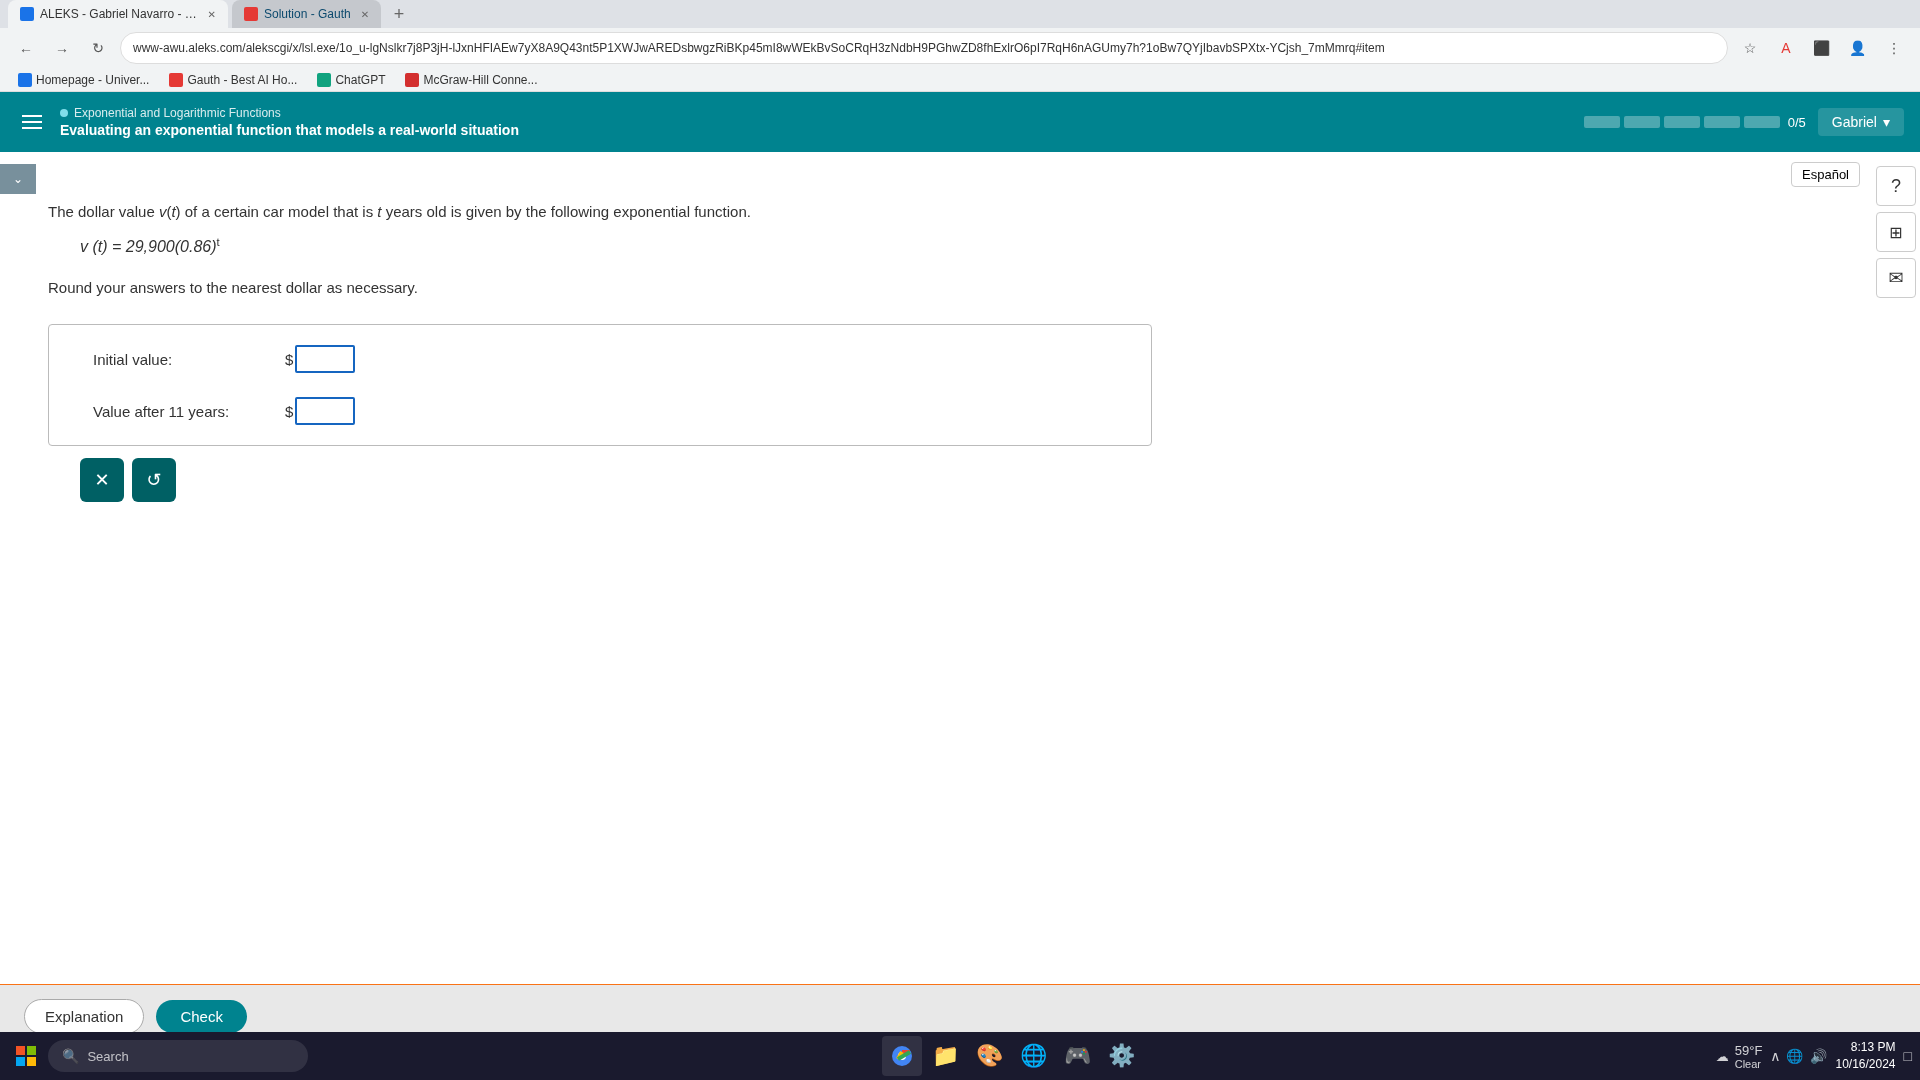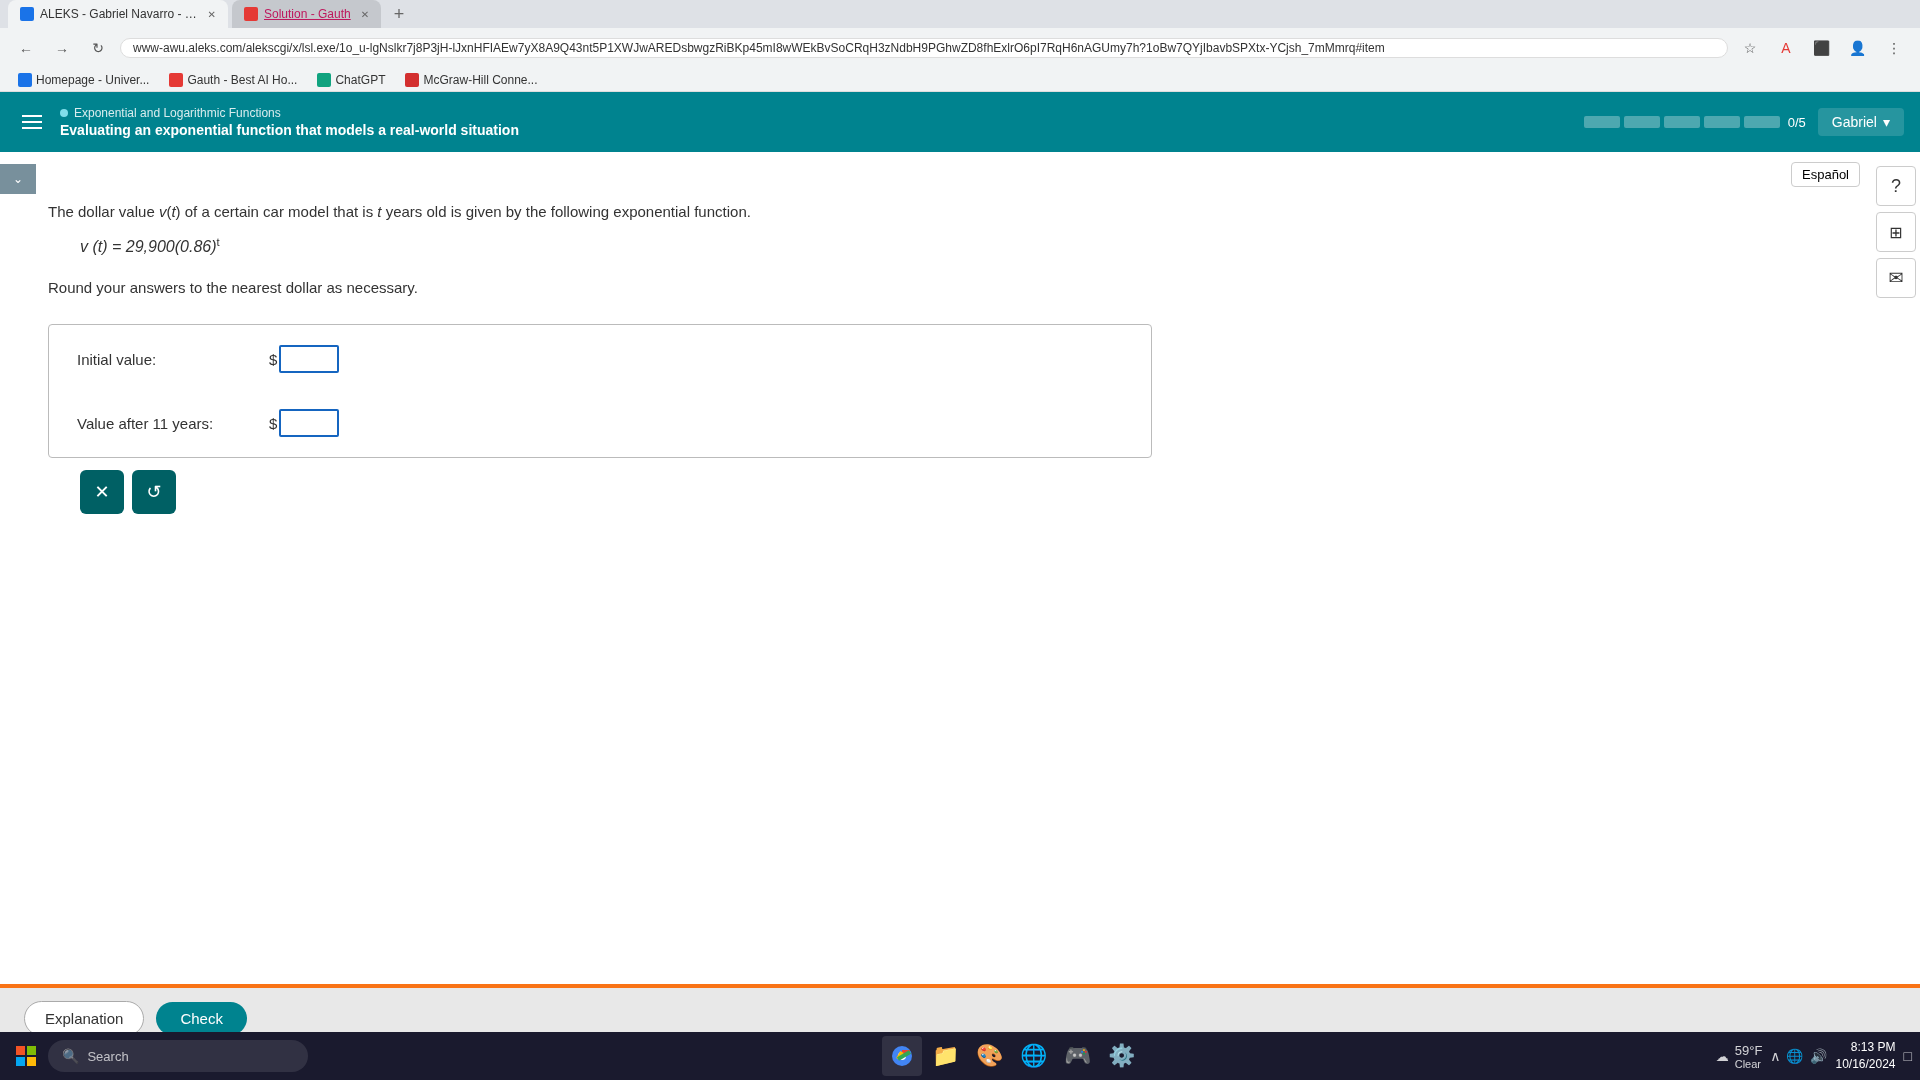--- a/index.html
+++ b/index.html
@@ -12,21 +12,21 @@
     .tab.active { background: #f1f3f4; }
     .tab.inactive { background: #c5c8cd; color: #555; }
     .tab-favicon { width: 14px; height: 14px; border-radius: 2px; flex-shrink: 0; }
     .tab-favicon.aleks { background: #1a73e8; }
     .tab-favicon.gauth { background: #e53935; }
     .tab-close { margin-left: 4px; color: #666; font-size: 10px; cursor: pointer; }
     .tab-new { width: 28px; height: 28px; display: flex; align-items: center; justify-content: center; color: #666; font-size: 18px; cursor: pointer; }
 
     .browser-address-bar { height: 56px; display: flex; align-items: center; padding: 0 12px; gap: 8px; background: #f1f3f4; }
     .nav-btn { width: 28px; height: 28px; border-radius: 50%; display: flex; align-items: center; justify-content: center; cursor: pointer; color: #555; font-size: 14px; border: none; background: none; }
-    .address-bar { flex: 1; height: 20px; background: white; border-radius: 16px; display: flex; align-items: center; padding: 0 12px; font-size: 12px; color: #333; border: 1px solid #ddd; }
+    .address-bar { flex: 1; height: 32px; background: white; border-radius: 16px; display: flex; align-items: center; padding: 0 12px; font-size: 12px; color: #333; border: 1px solid #ddd; }
     .address-text { flex: 1; overflow: hidden; white-space: nowrap; text-overflow: ellipsis; font-size: 12px; color: #333; }
     .bookmarks-bar { height: 32px; background: #f1f3f4; display: flex; align-items: center; padding: 0 12px; gap: 8px; border-bottom: 1px solid #ddd; }
     .bookmark-item { display: flex; align-items: center; gap: 4px; font-size: 12px; color: #333; cursor: pointer; padding: 2px 6px; border-radius: 4px; }
     .bm-icon { width: 14px; height: 14px; border-radius: 2px; flex-shrink: 0; }
 
     
     .aleks-app { width: 1920px; height: 988px; display: flex; flex-direction: column; background: #cfd8dc; }
 
     
     .aleks-header { background: #00838f; height: 60px; display: flex; align-items: center; padding: 0 16px; gap: 12px; color: white; flex-shrink: 0; }
@@ -57,38 +57,38 @@
     .content-inner { padding: 24px 48px 24px 48px; max-width: 1200px; }
 
     
     .lang-btn { position: absolute; top: 10px; right: 16px; background: white; border: 1px solid #ccc; border-radius: 4px; padding: 4px 10px; font-size: 13px; cursor: pointer; }
 
     
     .problem-text { font-size: 15px; color: #333; line-height: 1.6; margin-top: 20px; }
     .formula-block { margin: 12px 0 16px 32px; font-size: 16px; color: #333; }
 
     
-    .answer-form { border: 1px solid #bbb; border-radius: 4px; padding: 20px 28px; display: inline-flex; flex-direction: column; gap: 36px; min-width: 300px; background: white; margin-top: 8px; }
+    .answer-form { border: 1px solid #bbb; border-radius: 4px; padding: 20px 44px; display: inline-flex; flex-direction: column; gap: 24px; min-width: 300px; background: white; margin-top: 8px; }
     .answer-row { display: flex; align-items: center; gap: 12px; }
     .answer-label { font-size: 15px; color: #333; min-width: 180px; }
     .dollar-input { display: flex; align-items: center; gap: 2px; }
     .dollar-sign { font-size: 15px; color: #333; }
     .answer-input { width: 60px; height: 28px; border: 2px solid #1565c0; border-radius: 2px; font-size: 15px; padding: 2px 4px; outline: none; }
 
     
     .action-buttons { display: flex; gap: 8px; margin-top: 4px; margin-left: 32px; }
     .btn-x { background: #006064; color: white; border: none; width: 44px; height: 44px; border-radius: 6px; font-size: 18px; cursor: pointer; display: flex; align-items: center; justify-content: center; }
     .btn-undo { background: #006064; color: white; border: none; width: 44px; height: 44px; border-radius: 6px; font-size: 18px; cursor: pointer; display: flex; align-items: center; justify-content: center; }
 
     
     .right-sidebar { position: absolute; right: 0; top: 0; width: 48px; display: flex; flex-direction: column; gap: 2px; padding-top: 12px; }
     .sidebar-icon-btn { width: 40px; height: 40px; display: flex; align-items: center; justify-content: center; cursor: pointer; background: white; border: 1px solid #ccc; border-radius: 4px; margin: 2px auto; color: #333; font-size: 18px; }
 
     
-    .bottom-bar { background: #e8e8e8; height: 64px; display: flex; align-items: center; padding: 0 24px; gap: 12px; border-top: 4px solid #f97316; flex-shrink: 0; }
+    .bottom-bar { background: #e8e8e8; height: 64px; display: flex; align-items: center; padding: 0 24px; gap: 12px; border-top: 1px solid #f97316; flex-shrink: 0; }
     .btn-explanation { background: white; border: 1px solid #aaa; border-radius: 20px; padding: 8px 20px; font-size: 15px; cursor: pointer; color: #333; }
     .btn-check { background: #00838f; color: white; border: none; border-radius: 20px; padding: 8px 24px; font-size: 15px; cursor: pointer; }
 
     
     .aleks-footer { background: #f0f0f0; height: 32px; display: flex; align-items: center; justify-content: center; font-size: 11px; color: #666; gap: 8px; flex-shrink: 0; }
 
     
     .taskbar { position: fixed; bottom: 0; left: 0; width: 1920px; height: 48px; background: #1a1a2e; display: flex; align-items: center; padding: 0 8px; gap: 4px; z-index: 100; }
     .taskbar-start { width: 36px; height: 36px; display: flex; align-items: center; justify-content: center; cursor: pointer; }
     .taskbar-search { background: rgba(255,255,255,0.1); border-radius: 20px; height: 32px; padding: 0 14px; display: flex; align-items: center; gap: 8px; color: rgba(255,255,255,0.7); font-size: 13px; cursor: pointer; min-width: 260px; }
@@ -107,21 +107,21 @@
 
 <div class="browser-chrome">
   <div class="browser-title-bar">
     <div class="tab active">
       <div class="tab-favicon aleks"></div>
       <span style="font-size:12px;color:#333;overflow:hidden;white-space:nowrap;text-overflow:ellipsis;max-width:160px;">ALEKS - Gabriel Navarro - Learn...</span>
       <span class="tab-close">✕</span>
     </div>
     <div class="tab inactive">
       <div class="tab-favicon gauth"></div>
-      <span style="font-size:12px;color:#be185d;overflow:hidden;white-space:nowrap;text-overflow:ellipsis;max-width:160px;text-decoration:underline;">Solution - Gauth</span>
+      <span style="font-size:12px;color:#0c4a6e;overflow:hidden;white-space:nowrap;text-overflow:ellipsis;max-width:160px;">Solution - Gauth</span>
       <span class="tab-close">✕</span>
     </div>
     <div class="tab-new">+</div>
   </div>
   <div class="browser-address-bar">
     <button class="nav-btn">←</button>
     <button class="nav-btn">→</button>
     <button class="nav-btn">↻</button>
     <div class="address-bar">
       <span class="address-text">www-awu.aleks.com/alekscgi/x/lsl.exe/1o_u-lgNslkr7j8P3jH-lJxnHFIAEw7yX8A9Q43nt5P1XWJwAREDsbwgzRiBKp45mI8wWEkBvSoCRqH3zNdbH9PGhwZD8fhExlrO6pI7RqH6nAGUmy7h?1oBw7QYjIbavbSPXtx-YCjsh_7mMmrq#item</span>

